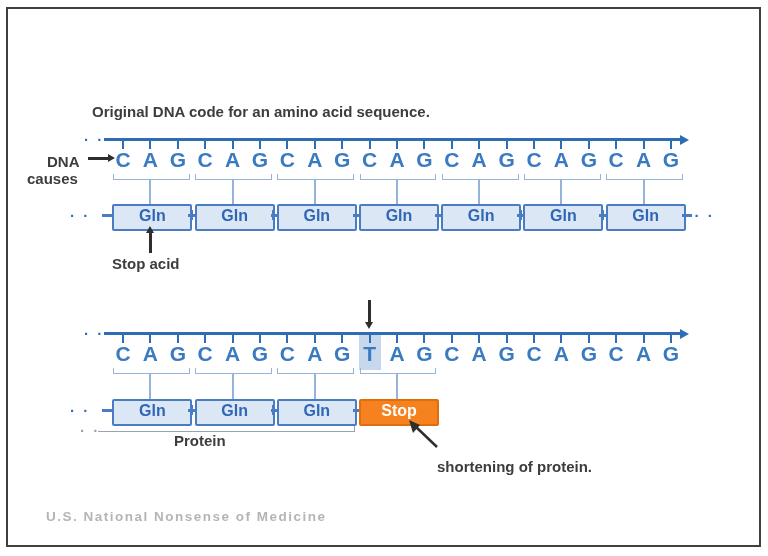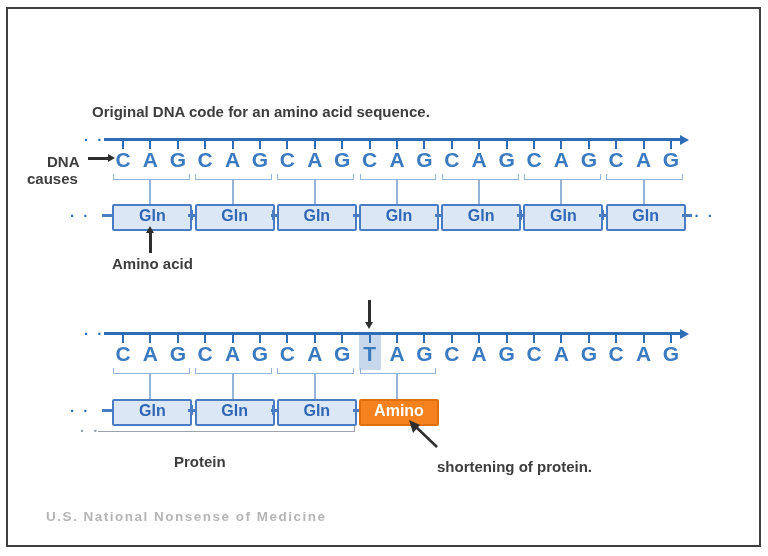--- a/index.html
+++ b/index.html
@@ -136,21 +136,21 @@
       <div class="abox" style="position: absolute; left: 515.4px; top: 195px;">Gln</div>
       <div class="hlink" style="position: absolute; left: 591.4px; top: 205px; width: 6.2px;"></div>
       <div class="vlink" style="position: absolute; left: 593.25px; top: 201px;"></div>
       <div class="abox" style="position: absolute; left: 597.6px; top: 195px;">Gln</div>
       <div class="hlink" style="position: absolute; left: 673.6px; top: 205px; width: 10px;"></div>
       <div class="dots" style="position: absolute; left: 686.6px; top: 202px;">· ·</div>
     </div>
 
   <div class="blkline-v abs" style="left:141px;top:224px;height:20px"></div>
   <div class="tri-up abs" style="left:138px;top:217px"></div>
-  <div class="lbl abs" style="left:104px;top:246px">Amino acid</div>
+  <div class="lbl abs" style="left:104px;top:246px">Stop acid</div>
 
   <div class="blkline-v abs" style="left:360px;top:291px;height:22px"></div>
   <div class="tri-down abs" style="left:357px;top:313px"></div>
 
   <div id="strand2">
       <div class="dots" style="position: absolute; left: 76px; top: 320px;">· ·</div>
       <div class="hl" style="position: absolute; left: 350.6px; top: 325px; height: 36px;"></div>
       <div class="dna-line" style="position: absolute; left: 96px; top: 323px; width: 576px;"></div>
       <div class="head-right" style="position: absolute; left: 672px; top: 319.5px;"></div>
       <div class="tick" style="position: absolute; left: 114px; top: 326px;"></div>
@@ -210,26 +210,26 @@
       <div class="hlink" style="position: absolute; left: 94.4px; top: 400px; width: 10px;"></div>
       <div class="abox" style="position: absolute; left: 104.4px; top: 390px;">Gln</div>
       <div class="hlink" style="position: absolute; left: 180.4px; top: 400px; width: 6.2px;"></div>
       <div class="vlink" style="position: absolute; left: 182.25px; top: 396px;"></div>
       <div class="abox" style="position: absolute; left: 186.6px; top: 390px;">Gln</div>
       <div class="hlink" style="position: absolute; left: 262.6px; top: 400px; width: 6.2px;"></div>
       <div class="vlink" style="position: absolute; left: 264.45px; top: 396px;"></div>
       <div class="abox" style="position: absolute; left: 268.8px; top: 390px;">Gln</div>
       <div class="hlink" style="position: absolute; left: 344.8px; top: 400px; width: 6.2px;"></div>
       <div class="vlink" style="position: absolute; left: 346.65px; top: 396px;"></div>
-      <div class="abox stop" style="position: absolute; left: 351px; top: 390px;">Amino</div>
+      <div class="abox stop" style="position: absolute; left: 351px; top: 390px;">Stop</div>
     </div>
 
   <div class="dots gray abs" style="left:72px;top:417px">· ·</div>
   <div class="pbracket abs" style="left:90px;top:417px;width:256px"></div>
-  <div class="lbl abs" style="left:166px;top:444px">Protein</div>
+  <div class="lbl abs" style="left:166px;top:423px">Protein</div>
 
   <svg class="abs" style="left:396px;top:408px" width="40" height="34">
     <line x1="33" y1="30" x2="11" y2="9" stroke="#2e2e2e" stroke-width="2.5"></line>
     <polygon points="5,3 16,8 9,16" fill="#2e2e2e"></polygon>
   </svg>
   <div class="lbl abs" style="left:429px;top:449px">shortening of protein.</div>
 
   <div class="footer abs">U.S. National Nonsense of Medicine</div>
 </div>
 

